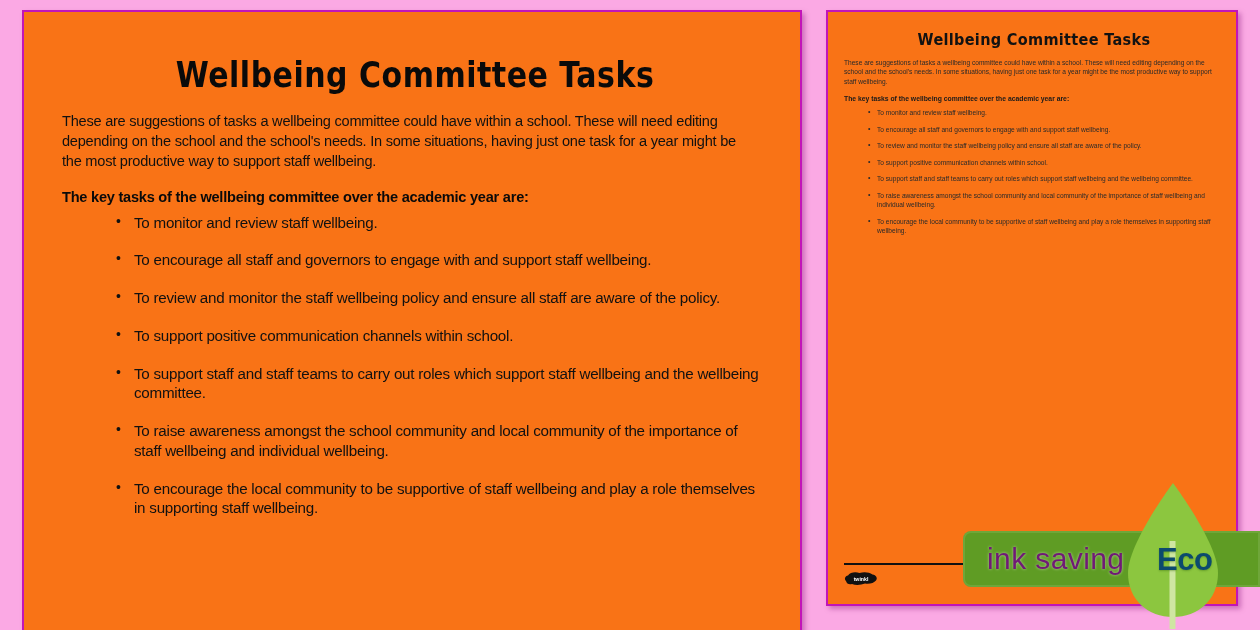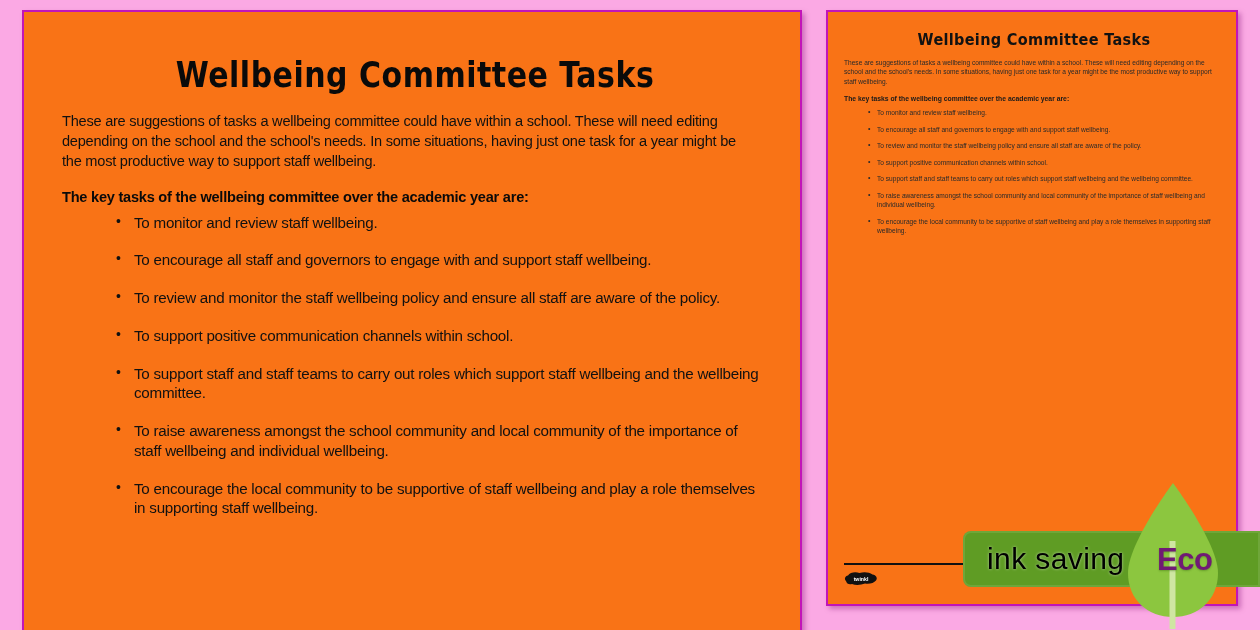--- a/index.html
+++ b/index.html
@@ -211,40 +211,40 @@
     border-top-left-radius: 8px;
     border-bottom-left-radius: 8px;
     box-shadow: inset 0 0 0 2px rgba(255,255,255,0.10);
   }
   .eco-bar-label {
     position: absolute;
     left: 24px;
     top: 11px;
     font-family: "Liberation Sans", sans-serif;
     font-size: 30px;
-    color: #000000;
+    color: #701a75;
     letter-spacing: 0.4px;
     text-shadow: 0 0 3px rgba(255,255,255,0.55);
   }
   .eco-leaf {
     position: absolute;
     left: 158px;
     top: -50px;
     width: 104px;
     height: 150px;
   }
   .eco-leaf svg { display: block; }
   .eco-leaf-label {
     position: absolute;
     left: 194px;
     top: 11px;
     font-family: "Liberation Sans", sans-serif;
     font-weight: 700;
     font-size: 31px;
-    color: #701a75;
+    color: #0c4a6e;
     letter-spacing: -0.5px;
     text-shadow: 0 1px 2px rgba(60,110,20,0.45);
     z-index: 3;
   }
 </style>
 </head>
 <body>
 
 <div id="stage">
 

